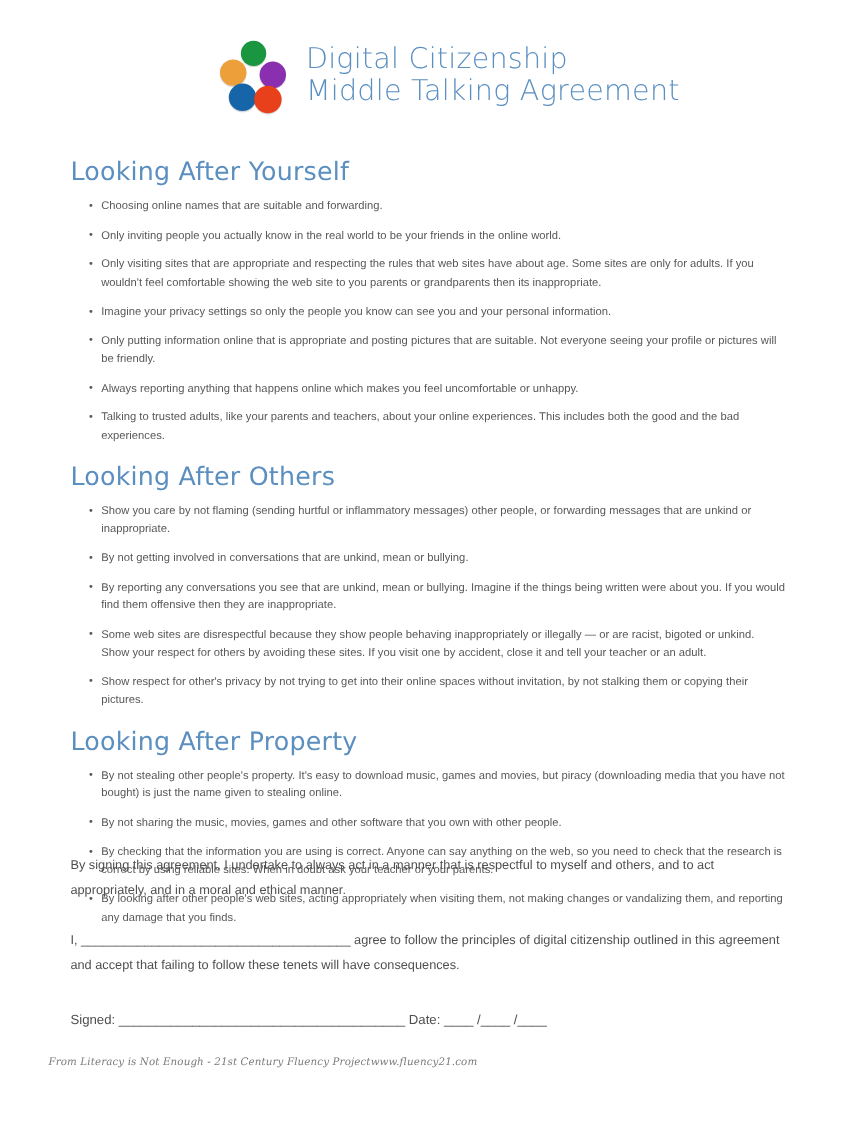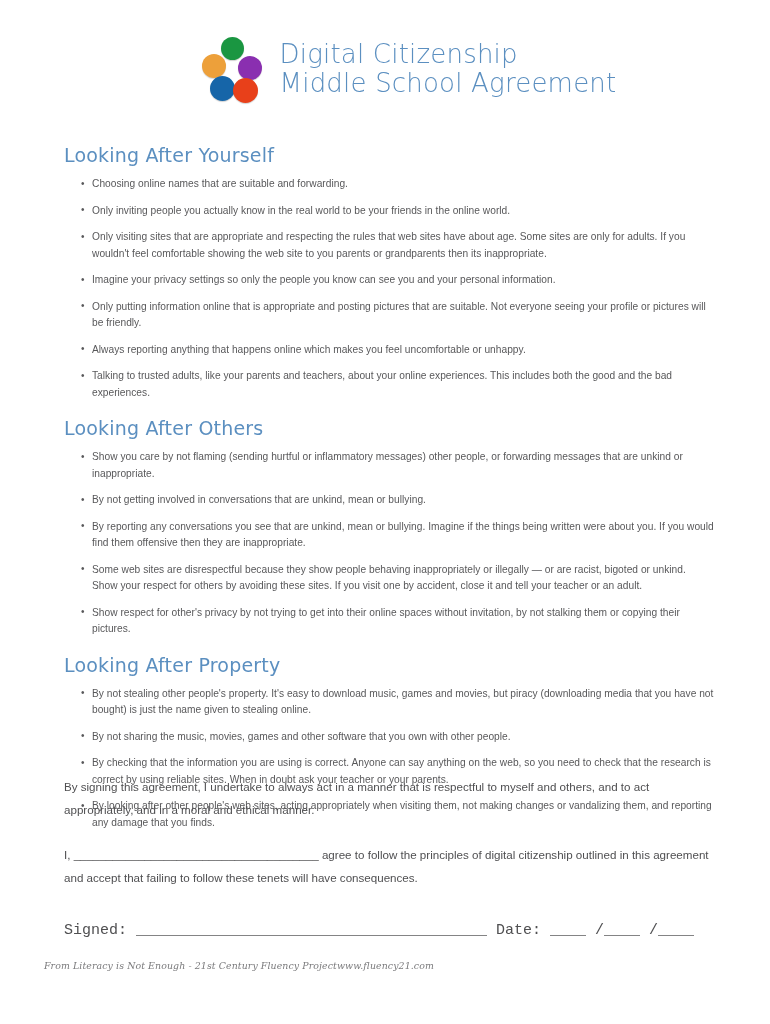--- a/index.html
+++ b/index.html
@@ -75,21 +75,21 @@
     left: 64px;
     top: 144px;
     width: 650px;
   }
 
   .section {
     margin-bottom: 16px;
   }
   .section-heading {
     font-family: "DejaVu Sans", sans-serif;
-    font-size: 19px;
+    font-size: 23px;
     font-weight: 400;
     color: #5b8fc0;
     letter-spacing: 0.2px;
     margin: 0 0 10px 0;
   }
   .section:nth-of-type(2) .section-heading,
   .section:nth-of-type(3) .section-heading {
     margin-top: 14px;
   }
 
@@ -125,25 +125,24 @@
   }
   .agreement p {
     margin: 0;
     font-size: 11.6px;
     line-height: 1.95;
     color: #4f4f51;
   }
   .agreement .para-gap { height: 23px; }
   .agreement .sign-gap { height: 28px; }
   .sign-line {
-    font-size: 15px;
+    font-size: 12px;
     line-height: 1.8;
     color: #4f4f51;
     white-space: nowrap;
-    font-family: Liberation Mono, monospace;
   }
 
   
   .footer {
     position: absolute;
     left: 44px;
     right: 44px;
     top: 960px;
     display: flex;
     align-items: baseline;
@@ -167,21 +166,21 @@
       <div class="logo">
         <span class="dot green"></span>
         <span class="dot orange"></span>
         <span class="dot purple"></span>
         <span class="dot blue"></span>
         <span class="dot red"></span>
       </div>
 
       <div class="title-block">
         <div class="title-line">Digital Citizenship</div>
-        <div class="title-line">Middle School Agreement</div>
+        <div class="title-line">Middle Talking Agreement</div>
       </div>
 
     </div>
   </div>
 
   <div class="content">
 
     <div class="section">
       <h2 class="section-heading">Looking After Yourself</h2>
       <ul class="bullets">

